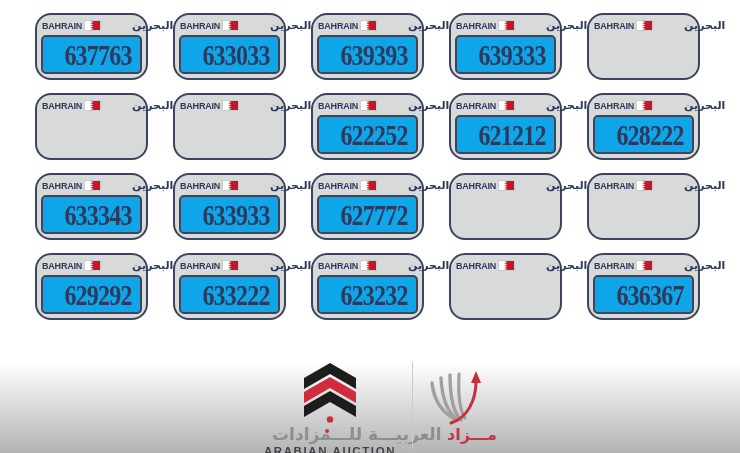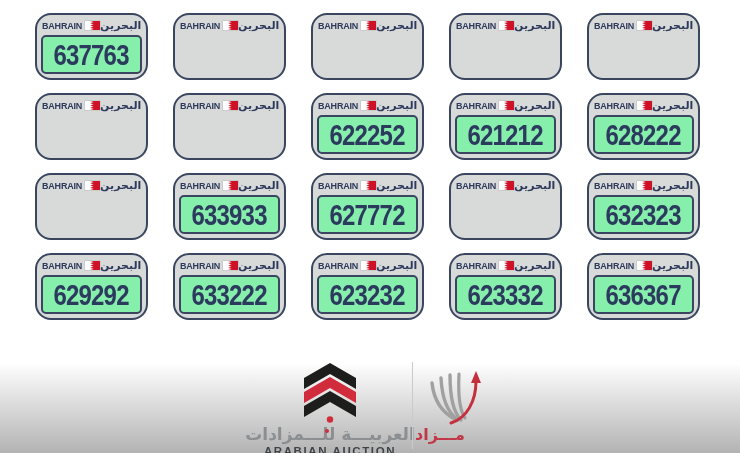--- a/index.html
+++ b/index.html
@@ -3,21 +3,21 @@
 <meta charset="utf-8">
 <style>
   * { margin:0; padding:0; box-sizing:border-box; }
   html,body { width:740px; height:453px; }
   body {
     font-family:"Liberation Sans", sans-serif;
     background:linear-gradient(180deg, #ffffff 0%, #ffffff 80%, #b3b3b3 100%);
     position:relative;
     overflow:hidden;
   }
-  .arabic { font-family:"DejaVu Sans", sans-serif; }
+  .arabic { font-family:"DejaVu Sans", sans-serif;padding-left:32px; }
 
   
   .plates-grid {
     position:absolute; left:35px; top:13px;
     display:grid;
     grid-template-columns:repeat(5, 113px);
     grid-auto-rows:67px;
     column-gap:25px; row-gap:13px;
   }
   .plate {
@@ -46,25 +46,26 @@
     background:#ce1126;
     clip-path:polygon(35% 0,100% 0,100% 100%,35% 100%,0 90%,35% 80%,0 70%,35% 60%,0 50%,35% 40%,0 30%,35% 20%,0 10%);
   }
   .plate-top .spacer { flex:1; }
   .plate-country-arabic {
     font-size:11px; font-weight:700; color:#2e3a5c; white-space:nowrap; line-height:1;
   }
   .plate-number-panel {
     flex:1;
     margin:0 4px 4px 4px;
-    background:#86efac;
+    background:#0ea5e9;
     border:2px solid #3a4660;
     border-radius:5px;
-    display:flex; align-items:center; justify-content:center;
+    display:flex; align-items:center; justify-content:flex-end;
     overflow:hidden;
+    font-family:Liberation Serif, serif;
   }
   .plate-number {
     font-size:30px; font-weight:700; color:#2c3a5e;
     line-height:1; letter-spacing:-1px;
     transform:scaleX(0.8);
   }
 
   
   .footer { position:absolute; left:0; top:355px; width:740px; height:98px; }
 
@@ -124,41 +125,50 @@
 
   <div class="plate">
     <div class="plate-top">
       <span class="plate-country-latin">BAHRAIN</span>
       <span class="plate-flag">
           <span class="flag-red"></span>
         </span>
       <span class="spacer"></span>
       <span class="plate-country-arabic arabic">البحرين</span>
     </div>
-  </div>
-
-  <div class="plate">
-    <div class="plate-top">
-      <span class="plate-country-latin">BAHRAIN</span>
-      <span class="plate-flag">
-          <span class="flag-red"></span>
-        </span>
-      <span class="spacer"></span>
-      <span class="plate-country-arabic arabic">البحرين</span>
-    </div>
-  </div>
-
-  <div class="plate">
-    <div class="plate-top">
-      <span class="plate-country-latin">BAHRAIN</span>
-      <span class="plate-flag">
-          <span class="flag-red"></span>
-        </span>
-      <span class="spacer"></span>
-      <span class="plate-country-arabic arabic">البحرين</span>
+    <div class="plate-number-panel">
+      <span class="plate-number">633033</span>
+    </div>
+  </div>
+
+  <div class="plate">
+    <div class="plate-top">
+      <span class="plate-country-latin">BAHRAIN</span>
+      <span class="plate-flag">
+          <span class="flag-red"></span>
+        </span>
+      <span class="spacer"></span>
+      <span class="plate-country-arabic arabic">البحرين</span>
+    </div>
+    <div class="plate-number-panel">
+      <span class="plate-number">639393</span>
+    </div>
+  </div>
+
+  <div class="plate">
+    <div class="plate-top">
+      <span class="plate-country-latin">BAHRAIN</span>
+      <span class="plate-flag">
+          <span class="flag-red"></span>
+        </span>
+      <span class="spacer"></span>
+      <span class="plate-country-arabic arabic">البحرين</span>
+    </div>
+    <div class="plate-number-panel">
+      <span class="plate-number">639333</span>
     </div>
   </div>
 
   <div class="plate">
     <div class="plate-top">
       <span class="plate-country-latin">BAHRAIN</span>
       <span class="plate-flag">
           <span class="flag-red"></span>
         </span>
       <span class="spacer"></span>
@@ -232,20 +242,23 @@
 
   <div class="plate">
     <div class="plate-top">
       <span class="plate-country-latin">BAHRAIN</span>
       <span class="plate-flag">
           <span class="flag-red"></span>
         </span>
       <span class="spacer"></span>
       <span class="plate-country-arabic arabic">البحرين</span>
     </div>
+    <div class="plate-number-panel">
+      <span class="plate-number">633343</span>
+    </div>
   </div>
 
   <div class="plate">
     <div class="plate-top">
       <span class="plate-country-latin">BAHRAIN</span>
       <span class="plate-flag">
           <span class="flag-red"></span>
         </span>
       <span class="spacer"></span>
       <span class="plate-country-arabic arabic">البحرين</span>
@@ -282,23 +295,20 @@
 
   <div class="plate">
     <div class="plate-top">
       <span class="plate-country-latin">BAHRAIN</span>
       <span class="plate-flag">
           <span class="flag-red"></span>
         </span>
       <span class="spacer"></span>
       <span class="plate-country-arabic arabic">البحرين</span>
     </div>
-    <div class="plate-number-panel">
-      <span class="plate-number">632323</span>
-    </div>
   </div>
 
   <div class="plate">
     <div class="plate-top">
       <span class="plate-country-latin">BAHRAIN</span>
       <span class="plate-flag">
           <span class="flag-red"></span>
         </span>
       <span class="spacer"></span>
       <span class="plate-country-arabic arabic">البحرين</span>
@@ -337,23 +347,20 @@
   </div>
 
   <div class="plate">
     <div class="plate-top">
       <span class="plate-country-latin">BAHRAIN</span>
       <span class="plate-flag">
           <span class="flag-red"></span>
         </span>
       <span class="spacer"></span>
       <span class="plate-country-arabic arabic">البحرين</span>
-    </div>
-    <div class="plate-number-panel">
-      <span class="plate-number">623332</span>
     </div>
   </div>
 
   <div class="plate">
     <div class="plate-top">
       <span class="plate-country-latin">BAHRAIN</span>
       <span class="plate-flag">
           <span class="flag-red"></span>
         </span>
       <span class="spacer"></span>

